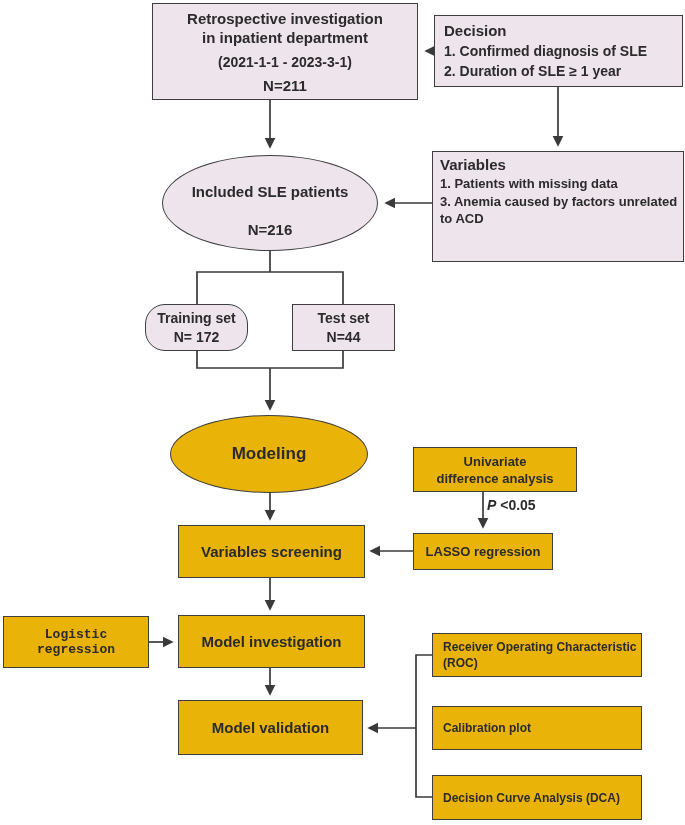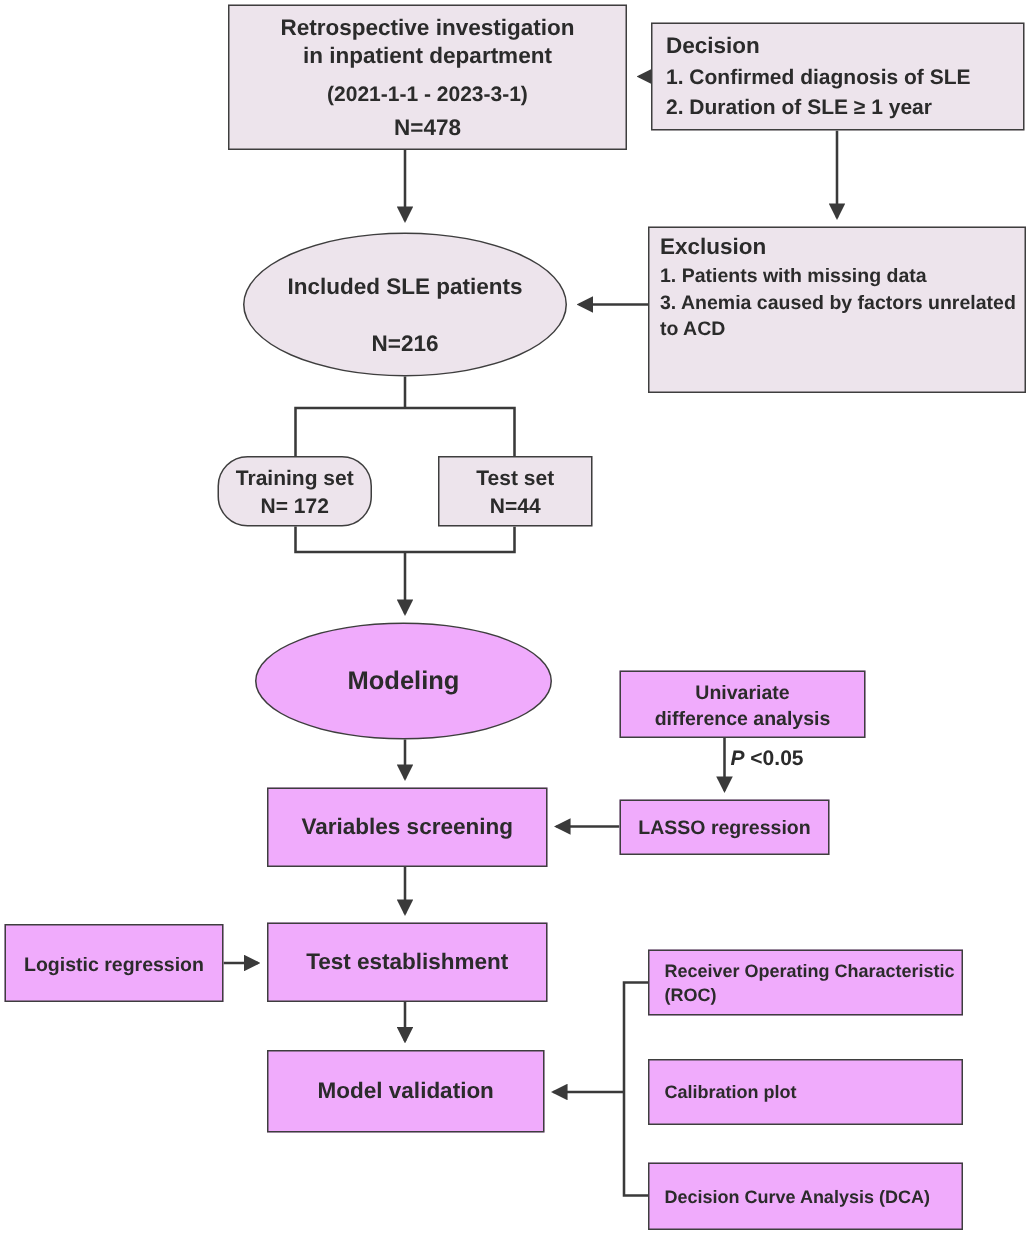--- a/index.html
+++ b/index.html
@@ -4,21 +4,21 @@
 <style>
   html,body{margin:0;padding:0;background:#ffffff;}
   #canvas{
     position:relative;width:685px;height:825px;background:#ffffff;
     font-family:"Liberation Sans",sans-serif;font-weight:bold;color:#2b2b2b;
     overflow:hidden;
   }
   #connectors{position:absolute;left:0;top:0;width:685px;height:825px;z-index:0;}
   .node{position:absolute;box-sizing:border-box;border:1.8px solid #3e3e3e;z-index:1;}
   .pink{background:#ede4ec;}
-  .blue{background:#f0abfc;}
+  .blue{background:#eab308;}
   .ellipse{border-radius:50%;}
   .center{display:flex;flex-direction:column;align-items:center;justify-content:center;text-align:center;}
   .left{text-align:left;}
   .fs17{font-size:17px;line-height:22px;}
   .fs15{font-size:15px;line-height:19px;}
   .fs14{font-size:14px;line-height:19px;}
 
   .b-retro{left:152px;top:3px;width:266px;height:97px;}
   .b-retro .dates{margin-top:6px;font-size:14px;}
   .b-retro .nrow{margin-top:4px;}
@@ -35,21 +35,21 @@
   .e-included .nrow{margin-top:19px;}
 
   .b-train{left:145px;top:304px;width:103px;height:47px;border-radius:20px;}
   .b-test{left:292px;top:304px;width:103px;height:47px;}
 
   .e-modeling{left:170px;top:415px;width:198px;height:78px;}
 
   .b-univ{left:413px;top:447px;width:164px;height:45px;font-size:13px;line-height:17px;}
   .b-lasso{left:413px;top:533px;width:140px;height:37px;font-size:13px;}
   .b-vars{left:178px;top:525px;width:187px;height:53px;}
-  .b-logit{left:3px;top:616px;width:146px;height:52px;font-size:13px;}
+  .b-logit{left:3px;top:616px;width:146px;height:52px;font-size:13px;font-family:Liberation Mono, monospace;}
   .b-estab{left:178px;top:615px;width:187px;height:53px;}
   .b-valid{left:178px;top:700px;width:185px;height:55px;}
 
   .b-roc{left:432px;top:633px;width:210px;height:44px;padding:0 2px 0 10px;font-size:12px;line-height:16px;display:flex;flex-direction:column;justify-content:center;}
   .b-cal{left:432px;top:706px;width:210px;height:44px;padding:0 2px 0 10px;font-size:12px;line-height:16.5px;display:flex;flex-direction:column;justify-content:center;}
   .b-dca{left:432px;top:775px;width:210px;height:45px;padding:0 2px 0 10px;font-size:12px;line-height:16px;display:flex;flex-direction:column;justify-content:center;}
 
   .p-label{position:absolute;left:487px;top:497px;z-index:2;font-size:14px;white-space:pre;}
   .p-label .psym{font-style:italic;}
 </style>
@@ -81,31 +81,31 @@
       <line x1="270" y1="668" x2="270" y2="694" marker-end="url(#ah)"></line>
       <polyline points="432,655 416,655 416,797 432,797"></polyline>
       <line x1="416" y1="728" x2="369" y2="728" marker-end="url(#ah)"></line>
     </g>
   </svg>
 
   <div class="node pink center fs15 b-retro">
     <div>Retrospective investigation</div>
     <div>in inpatient department</div>
     <div class="dates">(2021-1-1 - 2023-3-1)</div>
-    <div class="nrow">N=478</div>
+    <div class="nrow">N=211</div>
   </div>
 
   <div class="node pink left b-incl">
     <div class="title">Decision</div>
     <div class="item">1. Confirmed diagnosis of SLE</div>
     <div class="item">2. Duration of SLE ≥ 1 year</div>
   </div>
 
   <div class="node pink left b-excl">
-    <div class="title">Exclusion</div>
+    <div class="title">Variables</div>
     <div class="item">1. Patients with missing data</div>
     <div class="item">3. Anemia caused by factors unrelated to ACD</div>
   </div>
 
   <div class="node pink ellipse center fs15 e-included">
     <div>Included SLE patients</div>
     <div class="nrow">N=216</div>
   </div>
 
   <div class="node pink center fs14 b-train">
@@ -135,21 +135,21 @@
 
   <div class="node blue center b-lasso">
     <div>LASSO regression</div>
   </div>
 
   <div class="node blue center b-logit">
     <div>Logistic regression</div>
   </div>
 
   <div class="node blue center fs15 b-estab">
-    <div>Test establishment</div>
+    <div>Model investigation</div>
   </div>
 
   <div class="node blue center fs15 b-valid">
     <div>Model validation</div>
   </div>
 
   <div class="node blue left b-roc">
     <div>Receiver Operating Characteristic (ROC)</div>
   </div>
 

